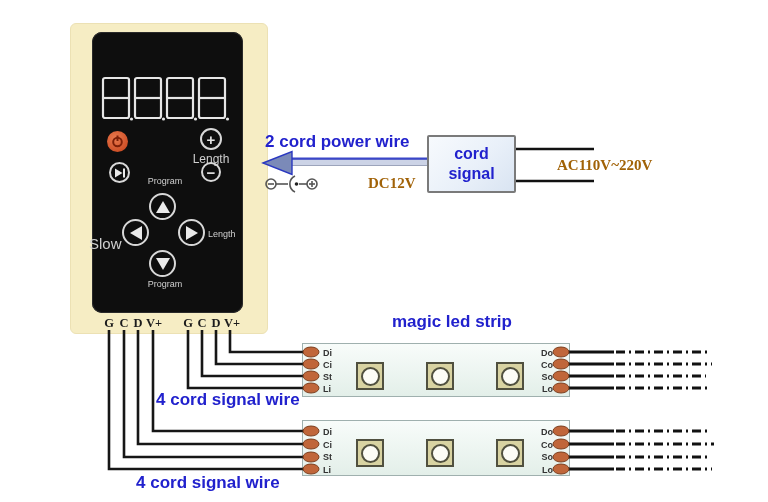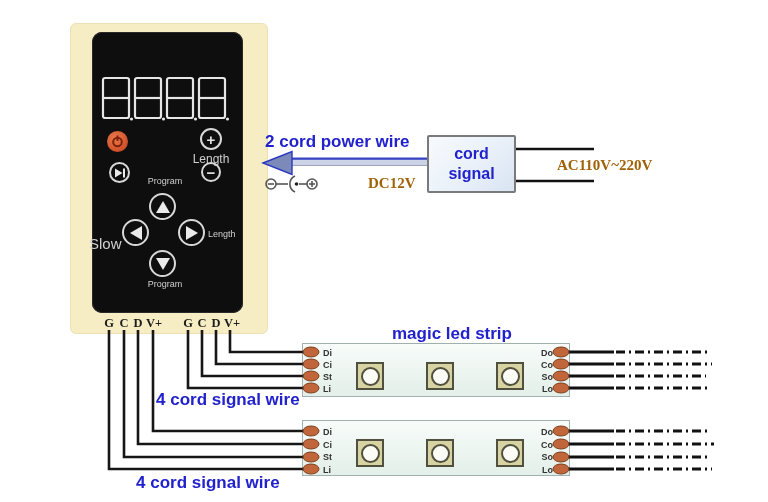--- a/index.html
+++ b/index.html
@@ -270,15 +270,15 @@
 <div class="abs blue-label" style="left:265px;top:132px;">2 cord power wire</div>
 <div class="abs volt" style="left:368px;top:175px;">DC12V</div>
 
 <div class="abs psu">
   <div>cord</div>
   <div>signal</div>
 </div>
 
 <div class="abs volt" style="left:557px;top:157px;">AC110V~220V</div>
 
-<div class="abs blue-label" style="left:392px;top:324px;">magic led strip</div>
+<div class="abs blue-label" style="left:392px;top:312px;">magic led strip</div>
 <div class="abs blue-label" style="left:156px;top:390px;">4 cord signal wire</div>
 <div class="abs blue-label" style="left:136px;top:473px;">4 cord signal wire</div>
 
 </body></html>

